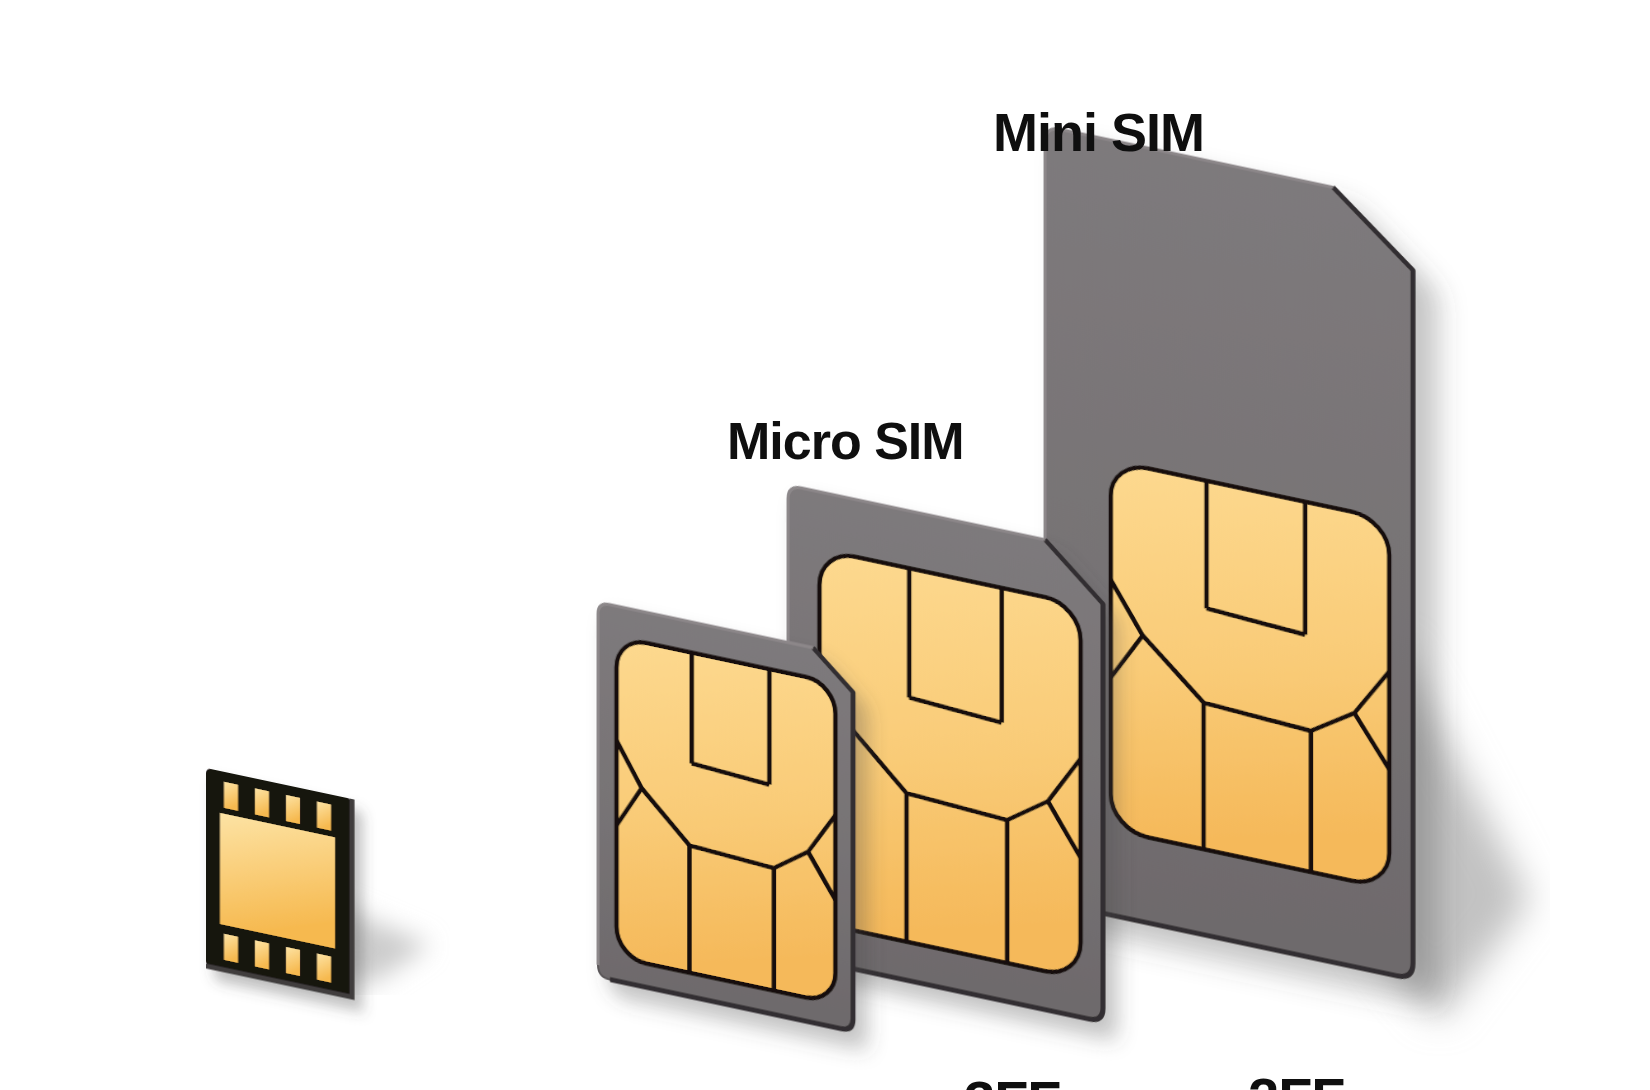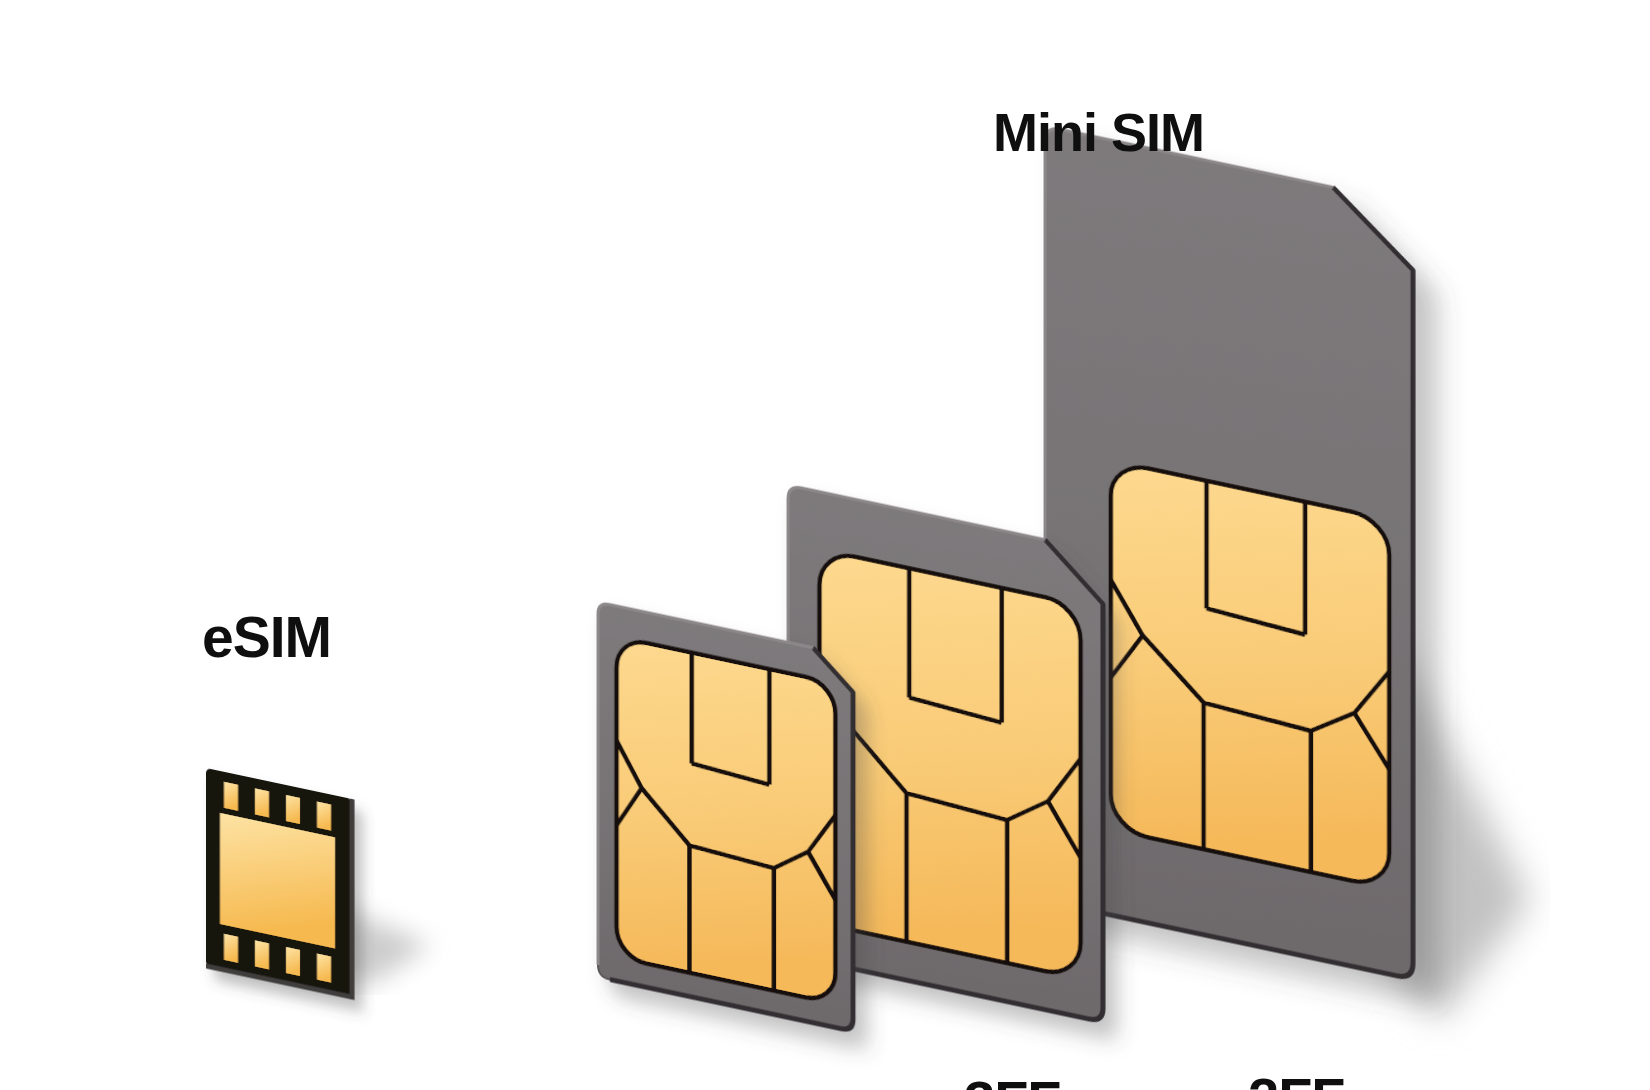--- a/index.html
+++ b/index.html
@@ -107,16 +107,16 @@
         <rect x="111" y="10" width="14" height="26"></rect>
         <rect x="18" y="162" width="14" height="26"></rect>
         <rect x="49" y="162" width="14" height="26"></rect>
         <rect x="80" y="162" width="14" height="26"></rect>
         <rect x="111" y="162" width="14" height="26"></rect>
       </g>
     </g>
   </svg>
 
   <div class="sim-label lbl-mini">Mini SIM</div>
-  <div class="sim-label lbl-esim">eSIM</div>
+  <div class="sim-label lbl-micro">Micro SIM</div>
   <div class="sim-label lbl-ff3">3FF</div>
   <div class="sim-label lbl-ff2">2FF</div>
 </div>
 
 </body></html>

